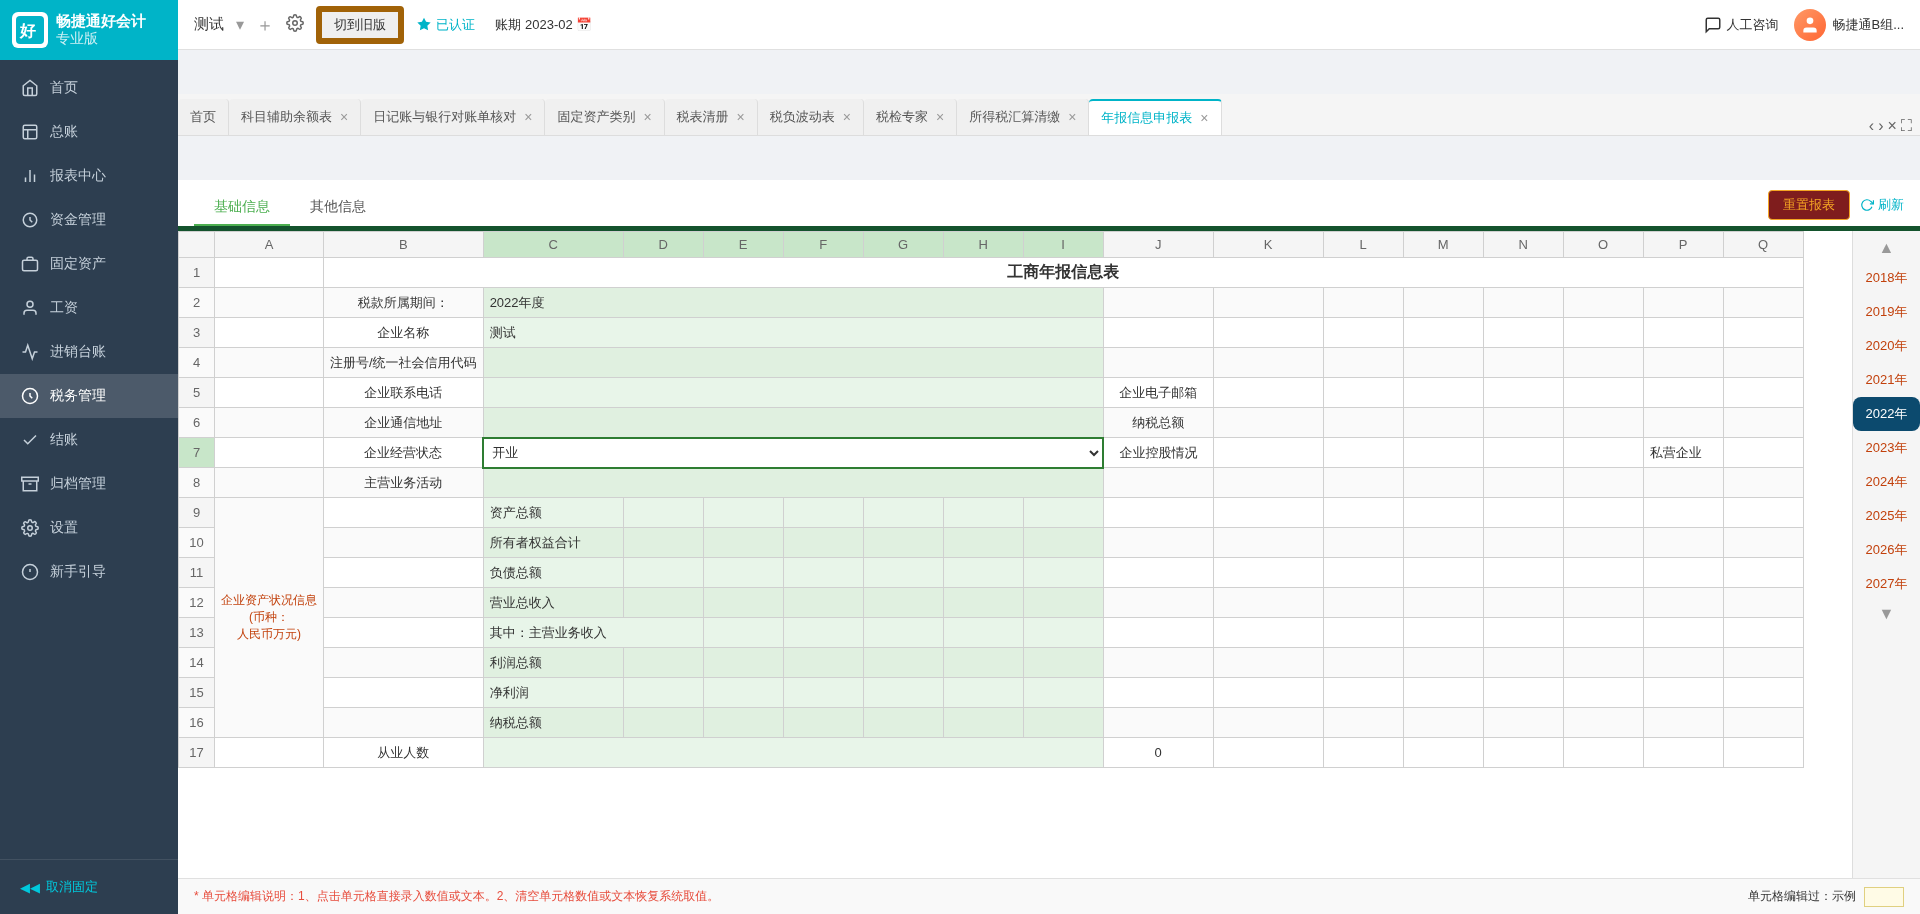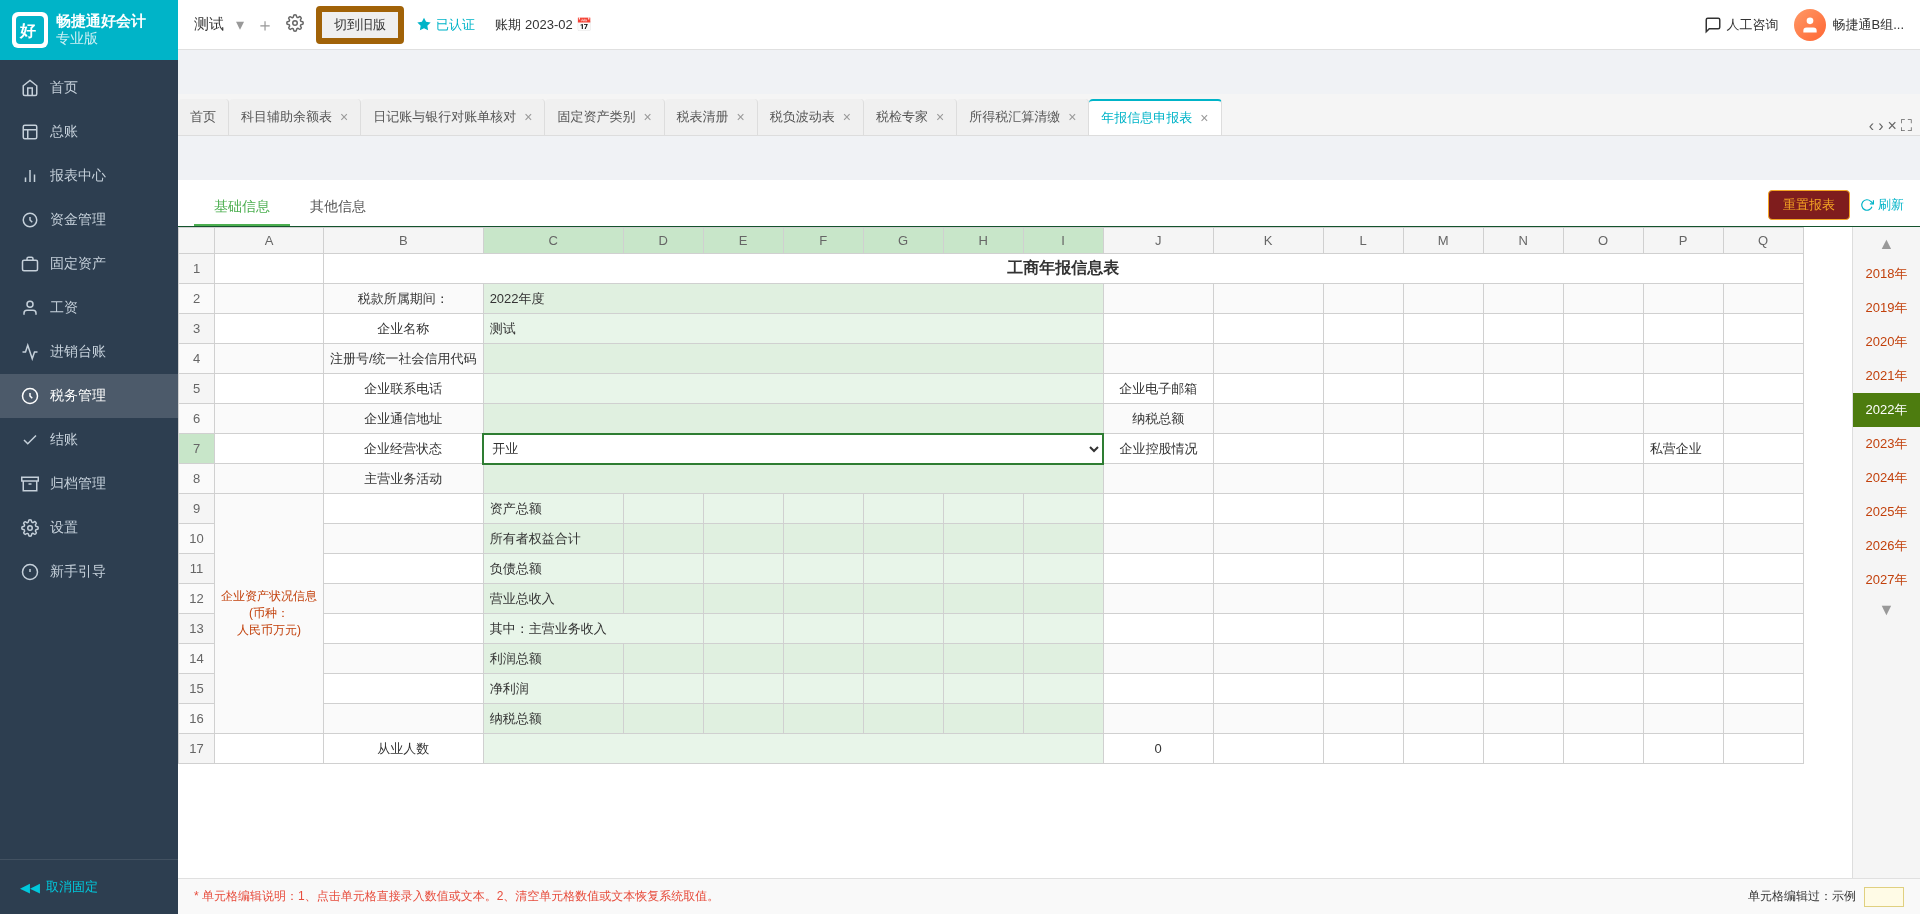--- a/index.html
+++ b/index.html
@@ -46,21 +46,21 @@
     .tab { padding: 0 12px; height: 36px; display: flex; align-items: center; gap: 6px; font-size: 13px; color: #555; border-right: 1px solid #ddd; cursor: pointer; background: #f0f0f0; border-top-left-radius: 4px; border-top-right-radius: 4px; white-space: nowrap; }
     .tab.active { background: #fff; color: #00b4c8; border-top: 2px solid #00b4c8; }
     .tab .close { color: #999; font-size: 14px; margin-left: 2px; }
     .tabbar-nav { display: flex; align-items: center; gap: 4px; padding: 0 8px; margin-left: auto; }
     .tabbar-nav-btn { cursor: pointer; color: #666; font-size: 16px; }
 
     
     .content { flex: 1; background: #fff; display: flex; flex-direction: column; overflow: hidden; }
 
     
-    .subtabs { display: flex; align-items: flex-start; padding: 10px 16px 0 16px; border-bottom: 1px solid #14532d; gap: 0; flex-shrink: 0; }
+    .subtabs { display: flex; align-items: flex-start; padding: 10px 16px 0 16px; border-bottom: 5px solid #14532d; gap: 0; flex-shrink: 0; }
     .subtab { padding: 8px 20px; font-size: 14px; cursor: pointer; color: #555; border-bottom: 2px solid transparent; }
     .subtab.active { color: #4caf50; border-bottom: 2px solid #4caf50; font-weight: 500; }
     .subtab-actions { margin-left: auto; display: flex; gap: 10px; align-items: center; margin-bottom: 6px; }
     .btn-reset { border: 1px solid #f5a623; color: #f5a623; background: #7f1d1d; border-radius: 4px; padding: 5px 14px; font-size: 13px; cursor: pointer; margin-left: 44px; }
     .btn-refresh { color: #00b4c8; background: none; border: none; font-size: 13px; cursor: pointer; display: flex; align-items: center; gap: 4px; }
 
     
     .spreadsheet-wrapper { flex: 1; display: flex; overflow: hidden; }
     .spreadsheet-main { flex: 1; overflow: auto; position: relative; }
     .spreadsheet-main::-webkit-scrollbar { width: 10px; height: 10px; }
@@ -79,21 +79,21 @@
     table.sheet .active-cell { border: 2px solid #2e7d32 !important; background: #fff; }
     table.sheet tr:nth-child(even) td { background: #fafafa; }
     table.sheet tr:nth-child(even) td.selected-col { background: #e0f0e0; }
 
     .corner-cell { background: #f5f5f5; width: 36px; min-width: 36px; }
 
     
     .year-sidebar { width: 68px; background: #f5f5f5; border-left: 1px solid #ddd; display: flex; flex-direction: column; align-items: center; padding: 4px 0; gap: 0; flex-shrink: 0; overflow-y: auto; }
     .year-sidebar::-webkit-scrollbar { width: 0; }
     .year-item { width: 100%; text-align: center; padding: 8px 4px; font-size: 13px; color: #c2410c; cursor: pointer; }
-    .year-item.active { background: #4d7c0f; color: #fff; border-radius: 0; }
+    .year-item.active { background: #0c4a6e; color: #fff; border-radius: 8px; }
     .year-nav { color: #999; cursor: pointer; font-size: 16px; padding: 4px 0; width: 100%; text-align: center; }
 
     
     .bottombar { height: 36px; background: #f9f9f9; border-top: 1px solid #e0e0e0; display: flex; align-items: center; padding: 0 16px; font-size: 12px; color: #e74c3c; flex-shrink: 0; }
     .bottombar-right { margin-left: auto; display: flex; align-items: center; gap: 8px; color: #333; }
     .example-box { width: 40px; height: 20px; background: #fffbe6; border: 1px solid #e0d080; display: inline-block; }
 
     
     .cell-select { width: 100%; height: 28px; border: none; background: transparent; font-size: 13px; color: #333; padding: 0 4px; cursor: pointer; }
 

